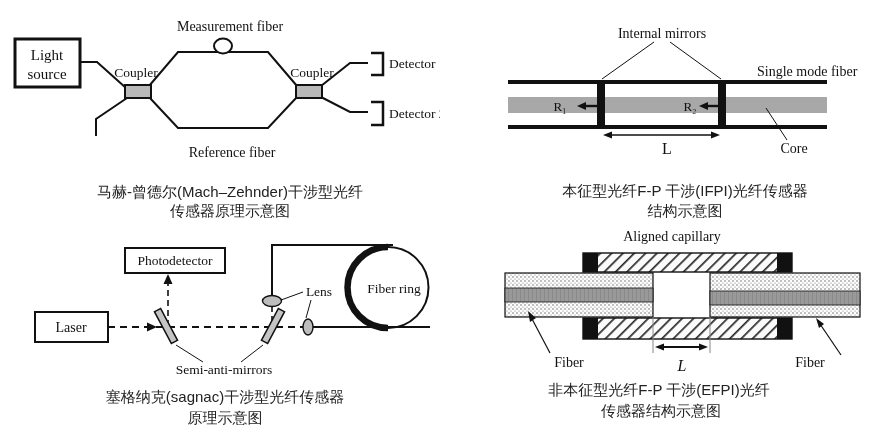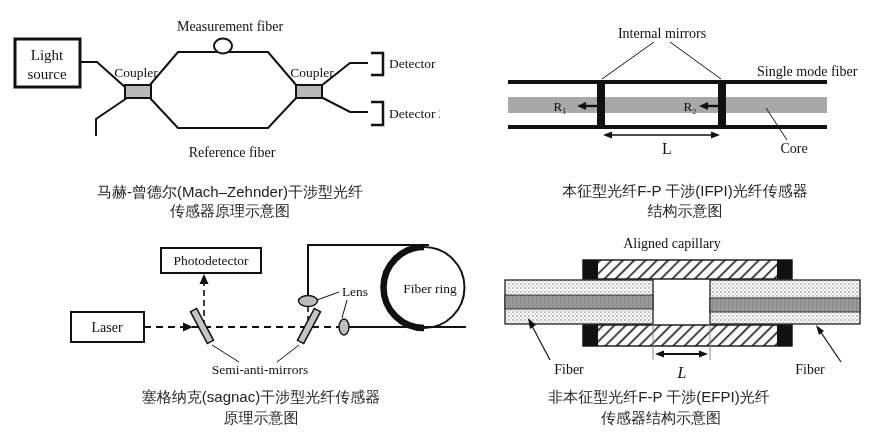--- a/index.html
+++ b/index.html
@@ -82,21 +82,21 @@
       <text class="lbl" x="317" y="76" font-size="14">Single mode fiber</text>
 
       <text class="lbl" x="354" y="153" font-size="14" text-anchor="middle">Core</text>
       <line x1="347" y1="140" x2="326" y2="108" stroke="#111" stroke-width="1"></line>
 
       <text class="cap" x="245" y="196" font-size="15" text-anchor="middle">本征型光纤F-P 干涉(IFPI)光纤传感器</text>
       <text class="cap" x="245" y="216" font-size="15" text-anchor="middle">结构示意图</text>
     </svg>
   </div>
 
-  <div class="panel" style="left:0;top:230px;width:440px;height:204px;margin-left:36px;">
+  <div class="panel" style="left:0;top:230px;width:440px;height:204px;">
     <svg width="440" height="204" viewBox="0 0 440 204">
 
       <rect x="125" y="18" width="100" height="25" fill="#fff" stroke="#111" stroke-width="2"></rect>
       <text class="lbl" x="175" y="35" font-size="13.5" text-anchor="middle">Photodetector</text>
 
       <rect x="35" y="82" width="73" height="30" fill="#fff" stroke="#111" stroke-width="2"></rect>
       <text class="lbl" x="71" y="102" font-size="14" text-anchor="middle">Laser</text>
 
       <line x1="108" y1="97" x2="303" y2="97" stroke="#111" stroke-width="2" stroke-dasharray="7 5"></line>
       <polygon points="157,97 147,92.5 147,101.5" fill="#111"></polygon>
@@ -121,21 +121,21 @@
       <ellipse cx="308" cy="97" rx="5" ry="8" fill="#bdbdbd" stroke="#111" stroke-width="1.4"></ellipse>
       <text class="lbl" x="319" y="66" font-size="13.5" text-anchor="middle">Lens</text>
       <line x1="303" y1="62" x2="281" y2="70" stroke="#111" stroke-width="1"></line>
       <line x1="311" y1="70" x2="306" y2="88" stroke="#111" stroke-width="1"></line>
 
       <text class="cap" x="225" y="172" font-size="15" text-anchor="middle">塞格纳克(sagnac)干涉型光纤传感器</text>
       <text class="cap" x="225" y="193" font-size="15" text-anchor="middle">原理示意图</text>
     </svg>
   </div>
 
-  <div class="panel" style="left:440px;top:227px;width:440px;height:204px;">
+  <div class="panel" style="left:440px;top:220px;width:440px;height:204px;">
     <svg width="440" height="204" viewBox="0 0 440 204">
       <defs>
         <pattern id="hatch" width="8" height="8" patternUnits="userSpaceOnUse" patternTransform="rotate(-45)">
           <rect width="8" height="8" fill="#fbfbfb"></rect>
           <rect y="0" width="8" height="1.7" fill="#2a2a2a"></rect>
         </pattern>
         <pattern id="dots" width="4" height="4" patternUnits="userSpaceOnUse">
           <rect width="4" height="4" fill="#fdfdfd"></rect>
           <circle cx="1" cy="1" r="0.7" fill="#555"></circle>
           <circle cx="3" cy="3" r="0.6" fill="#777"></circle>

